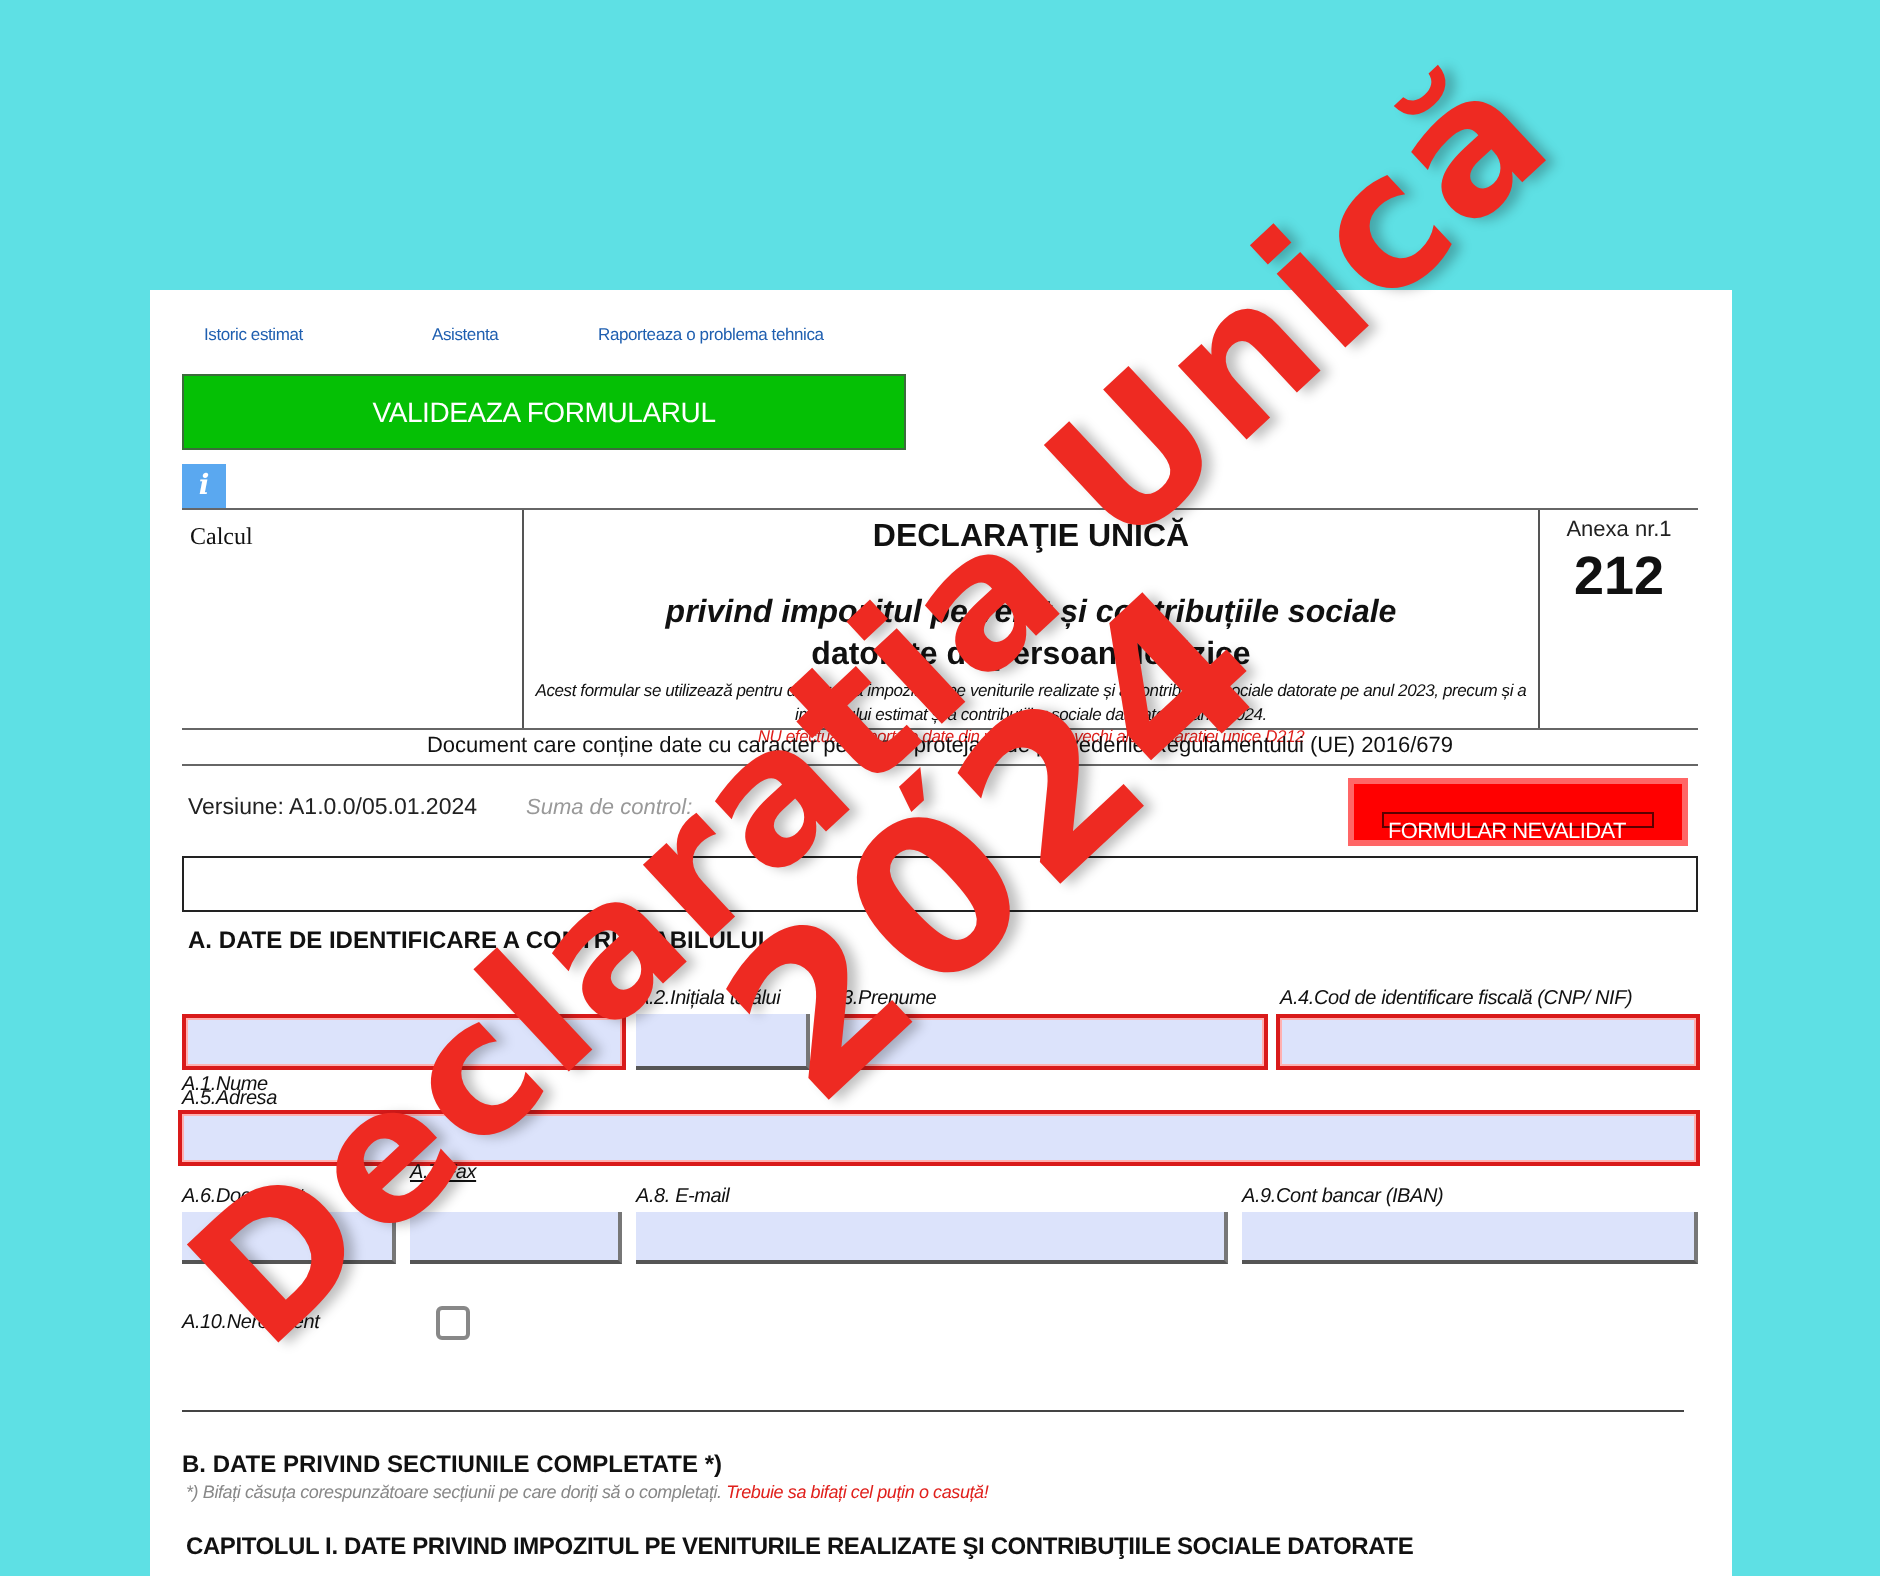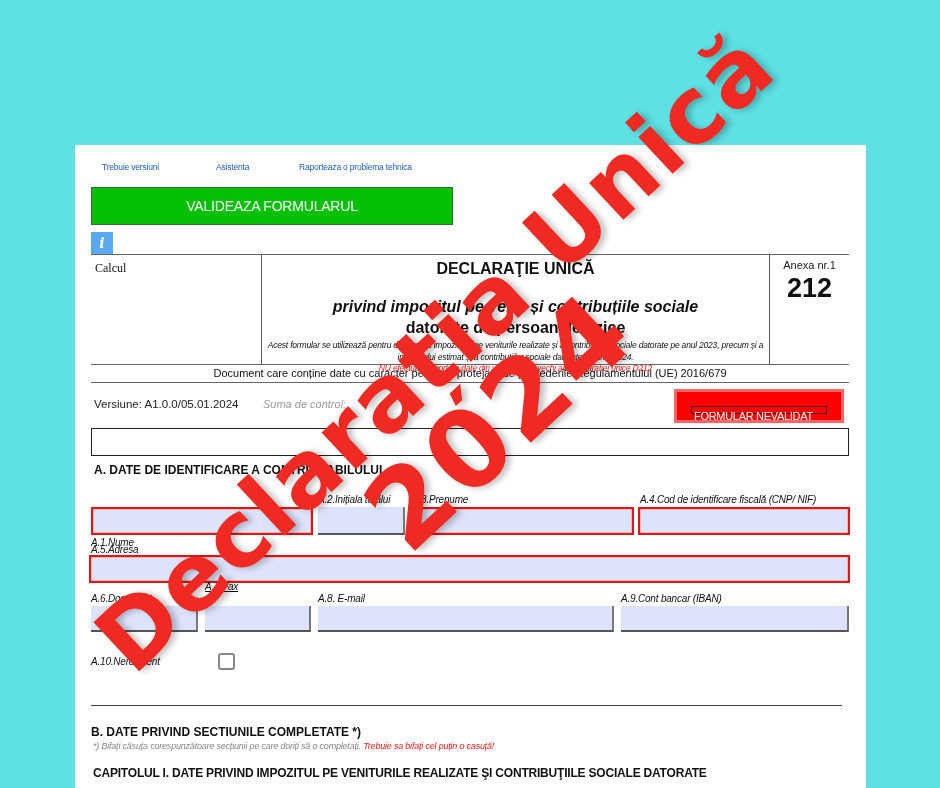--- a/index.html
+++ b/index.html
@@ -40,21 +40,21 @@
     .overlay { position: absolute; left: 0; top: 0; width: 940px; height: 788px; pointer-events: none; }
     .overlay-text { position: absolute; left: 470px; top: 390px; transform: translate(-50%, -50%) rotate(-43deg); text-align: center; color: #ee2a22; font-family: "DejaVu Sans", sans-serif; font-weight: bold; text-shadow: 3px 4px 6px rgba(0,0,0,0.25); white-space: nowrap; line-height: 0.95; }
     .overlay-text .l1 { font-size: 92px; letter-spacing: 2px; }
     .overlay-text .l2 { font-size: 108px; letter-spacing: 4px; }
   </style>
 </head>
 <body>
 
 <div class="sheet">
   <div class="toplinks">
-    <span style="left:0;">Trebuie versiuni</span>
+    <span style="left:0;">Istoric estimat</span>
     <span style="left:114px;">Asistenta</span>
     <span style="left:197px;">Raporteaza o problema tehnica</span>
   </div>
 
   <div class="validate-btn">VALIDEAZA FORMULARUL</div>
   <div class="info-btn">i</div>
 
   <div class="header-box">
     <div class="calc">Calcul</div>
     <div class="title-cell">

